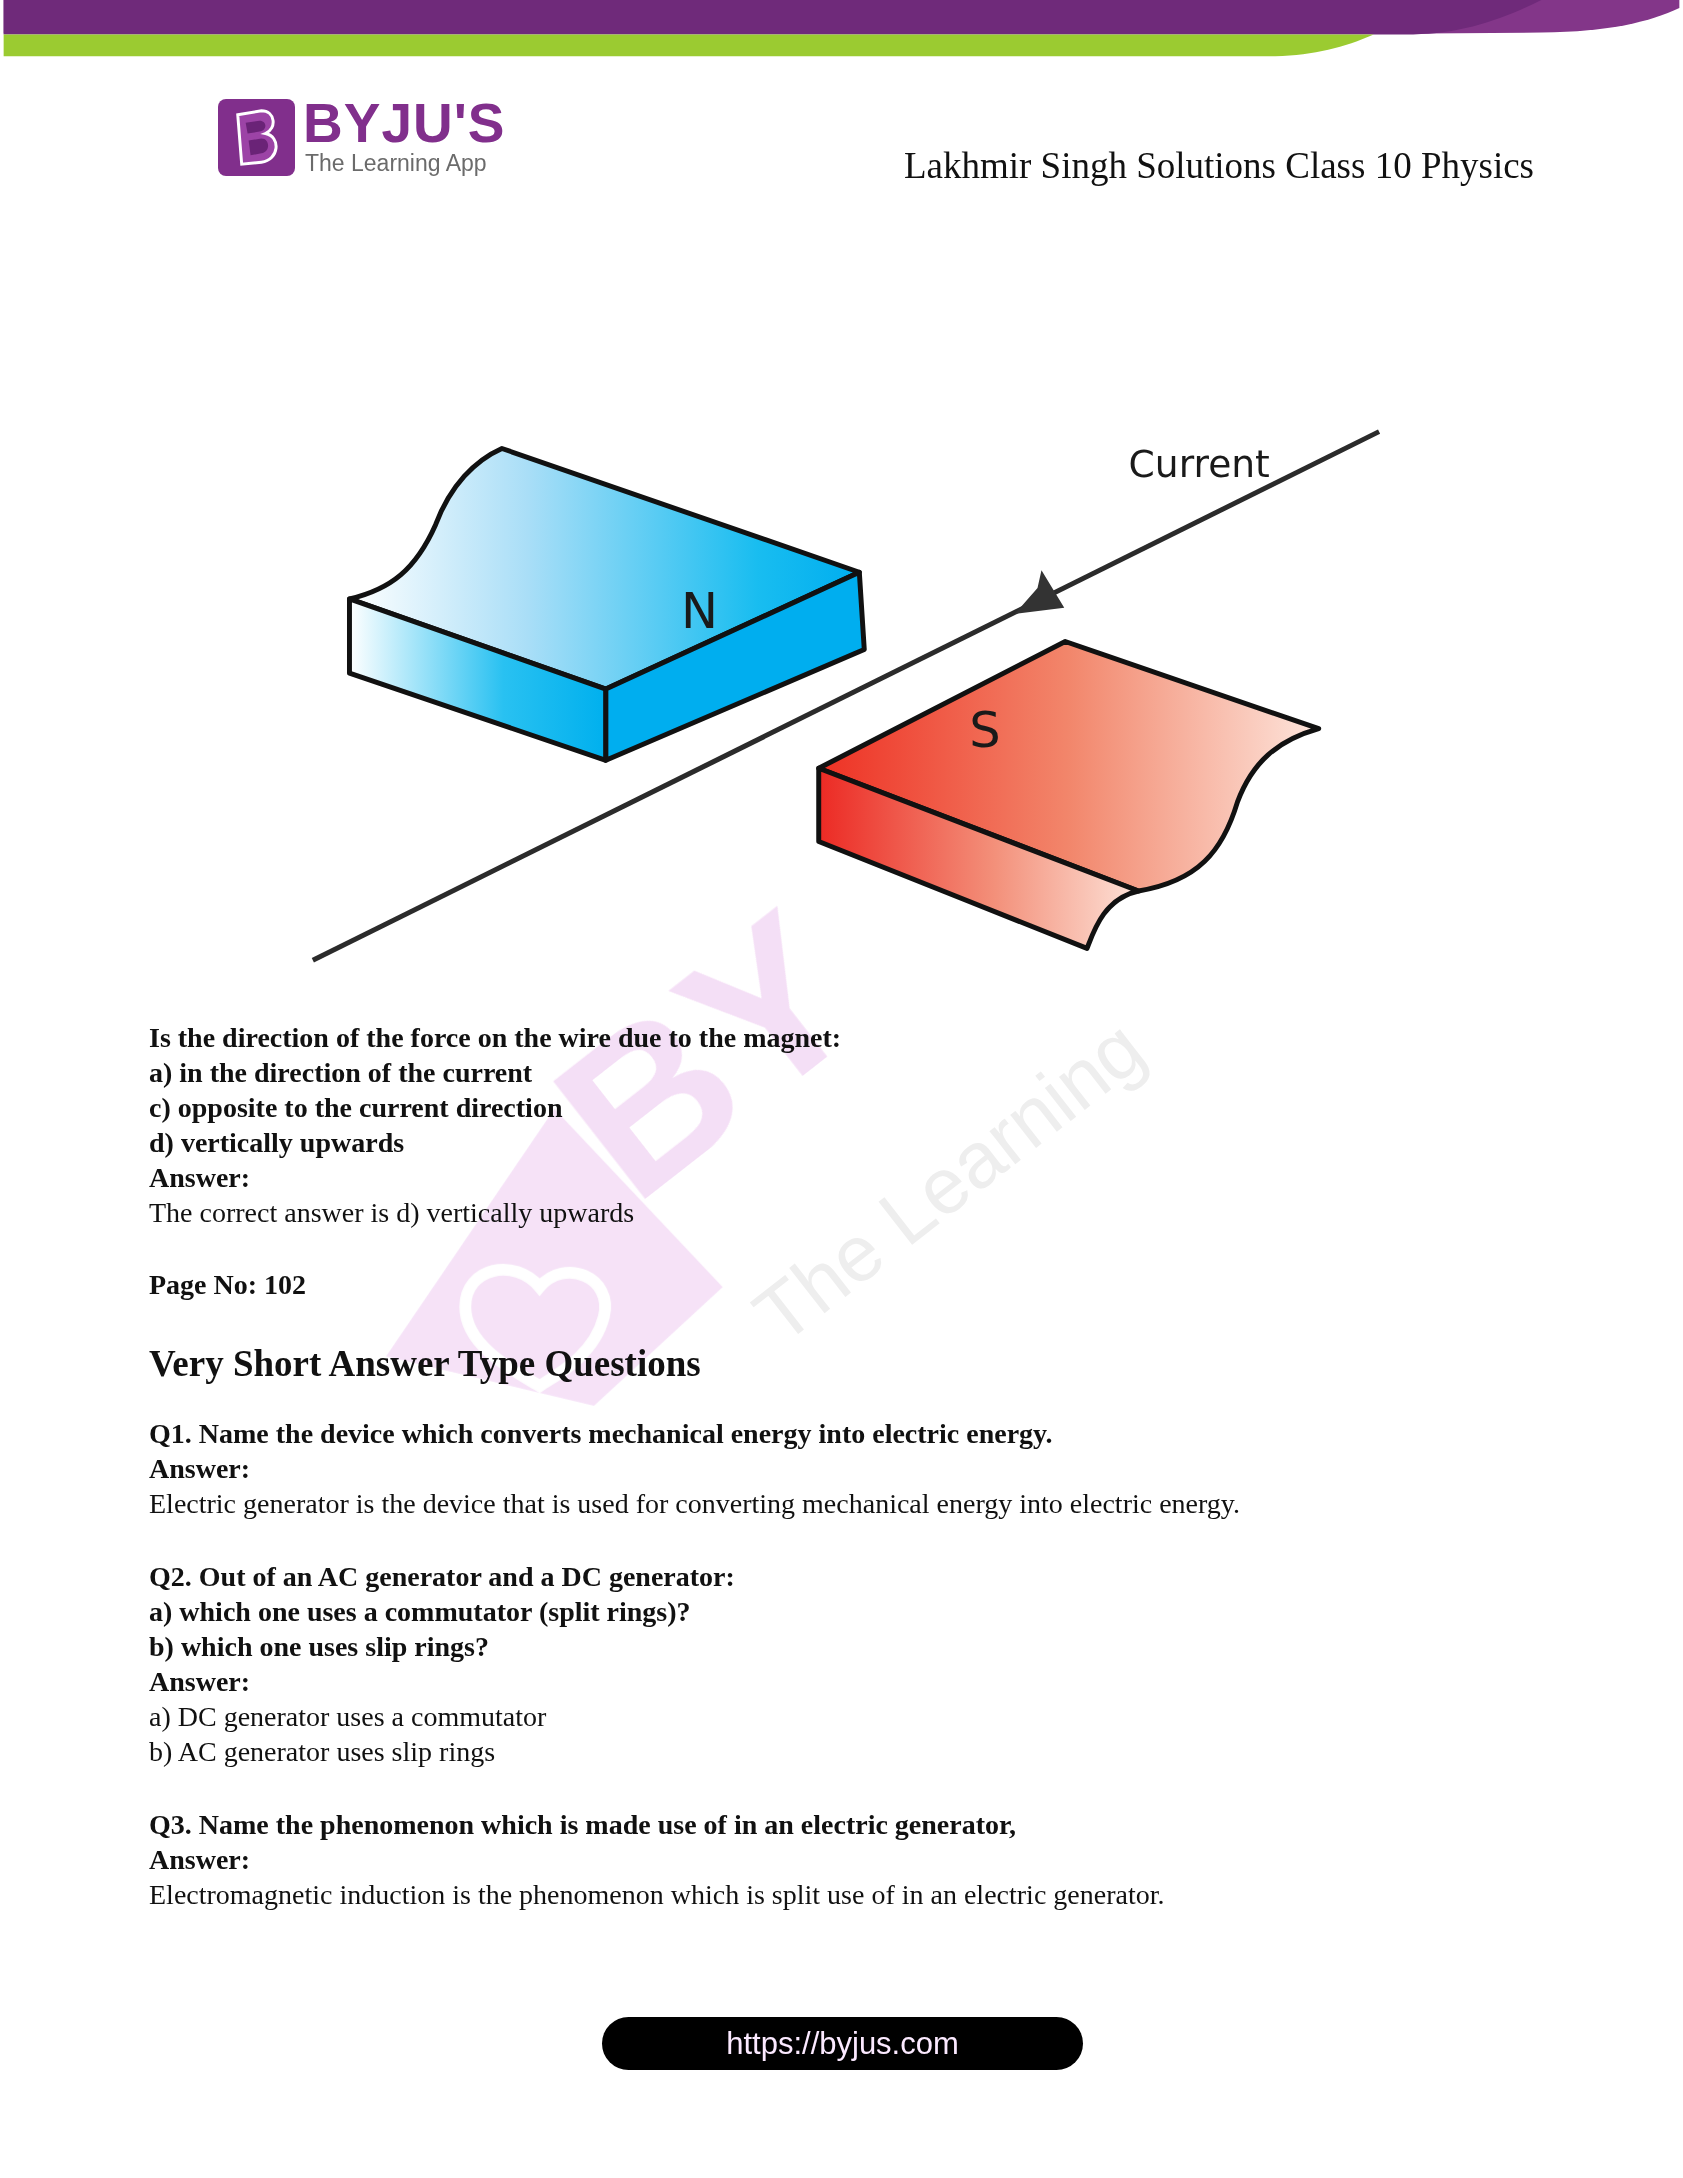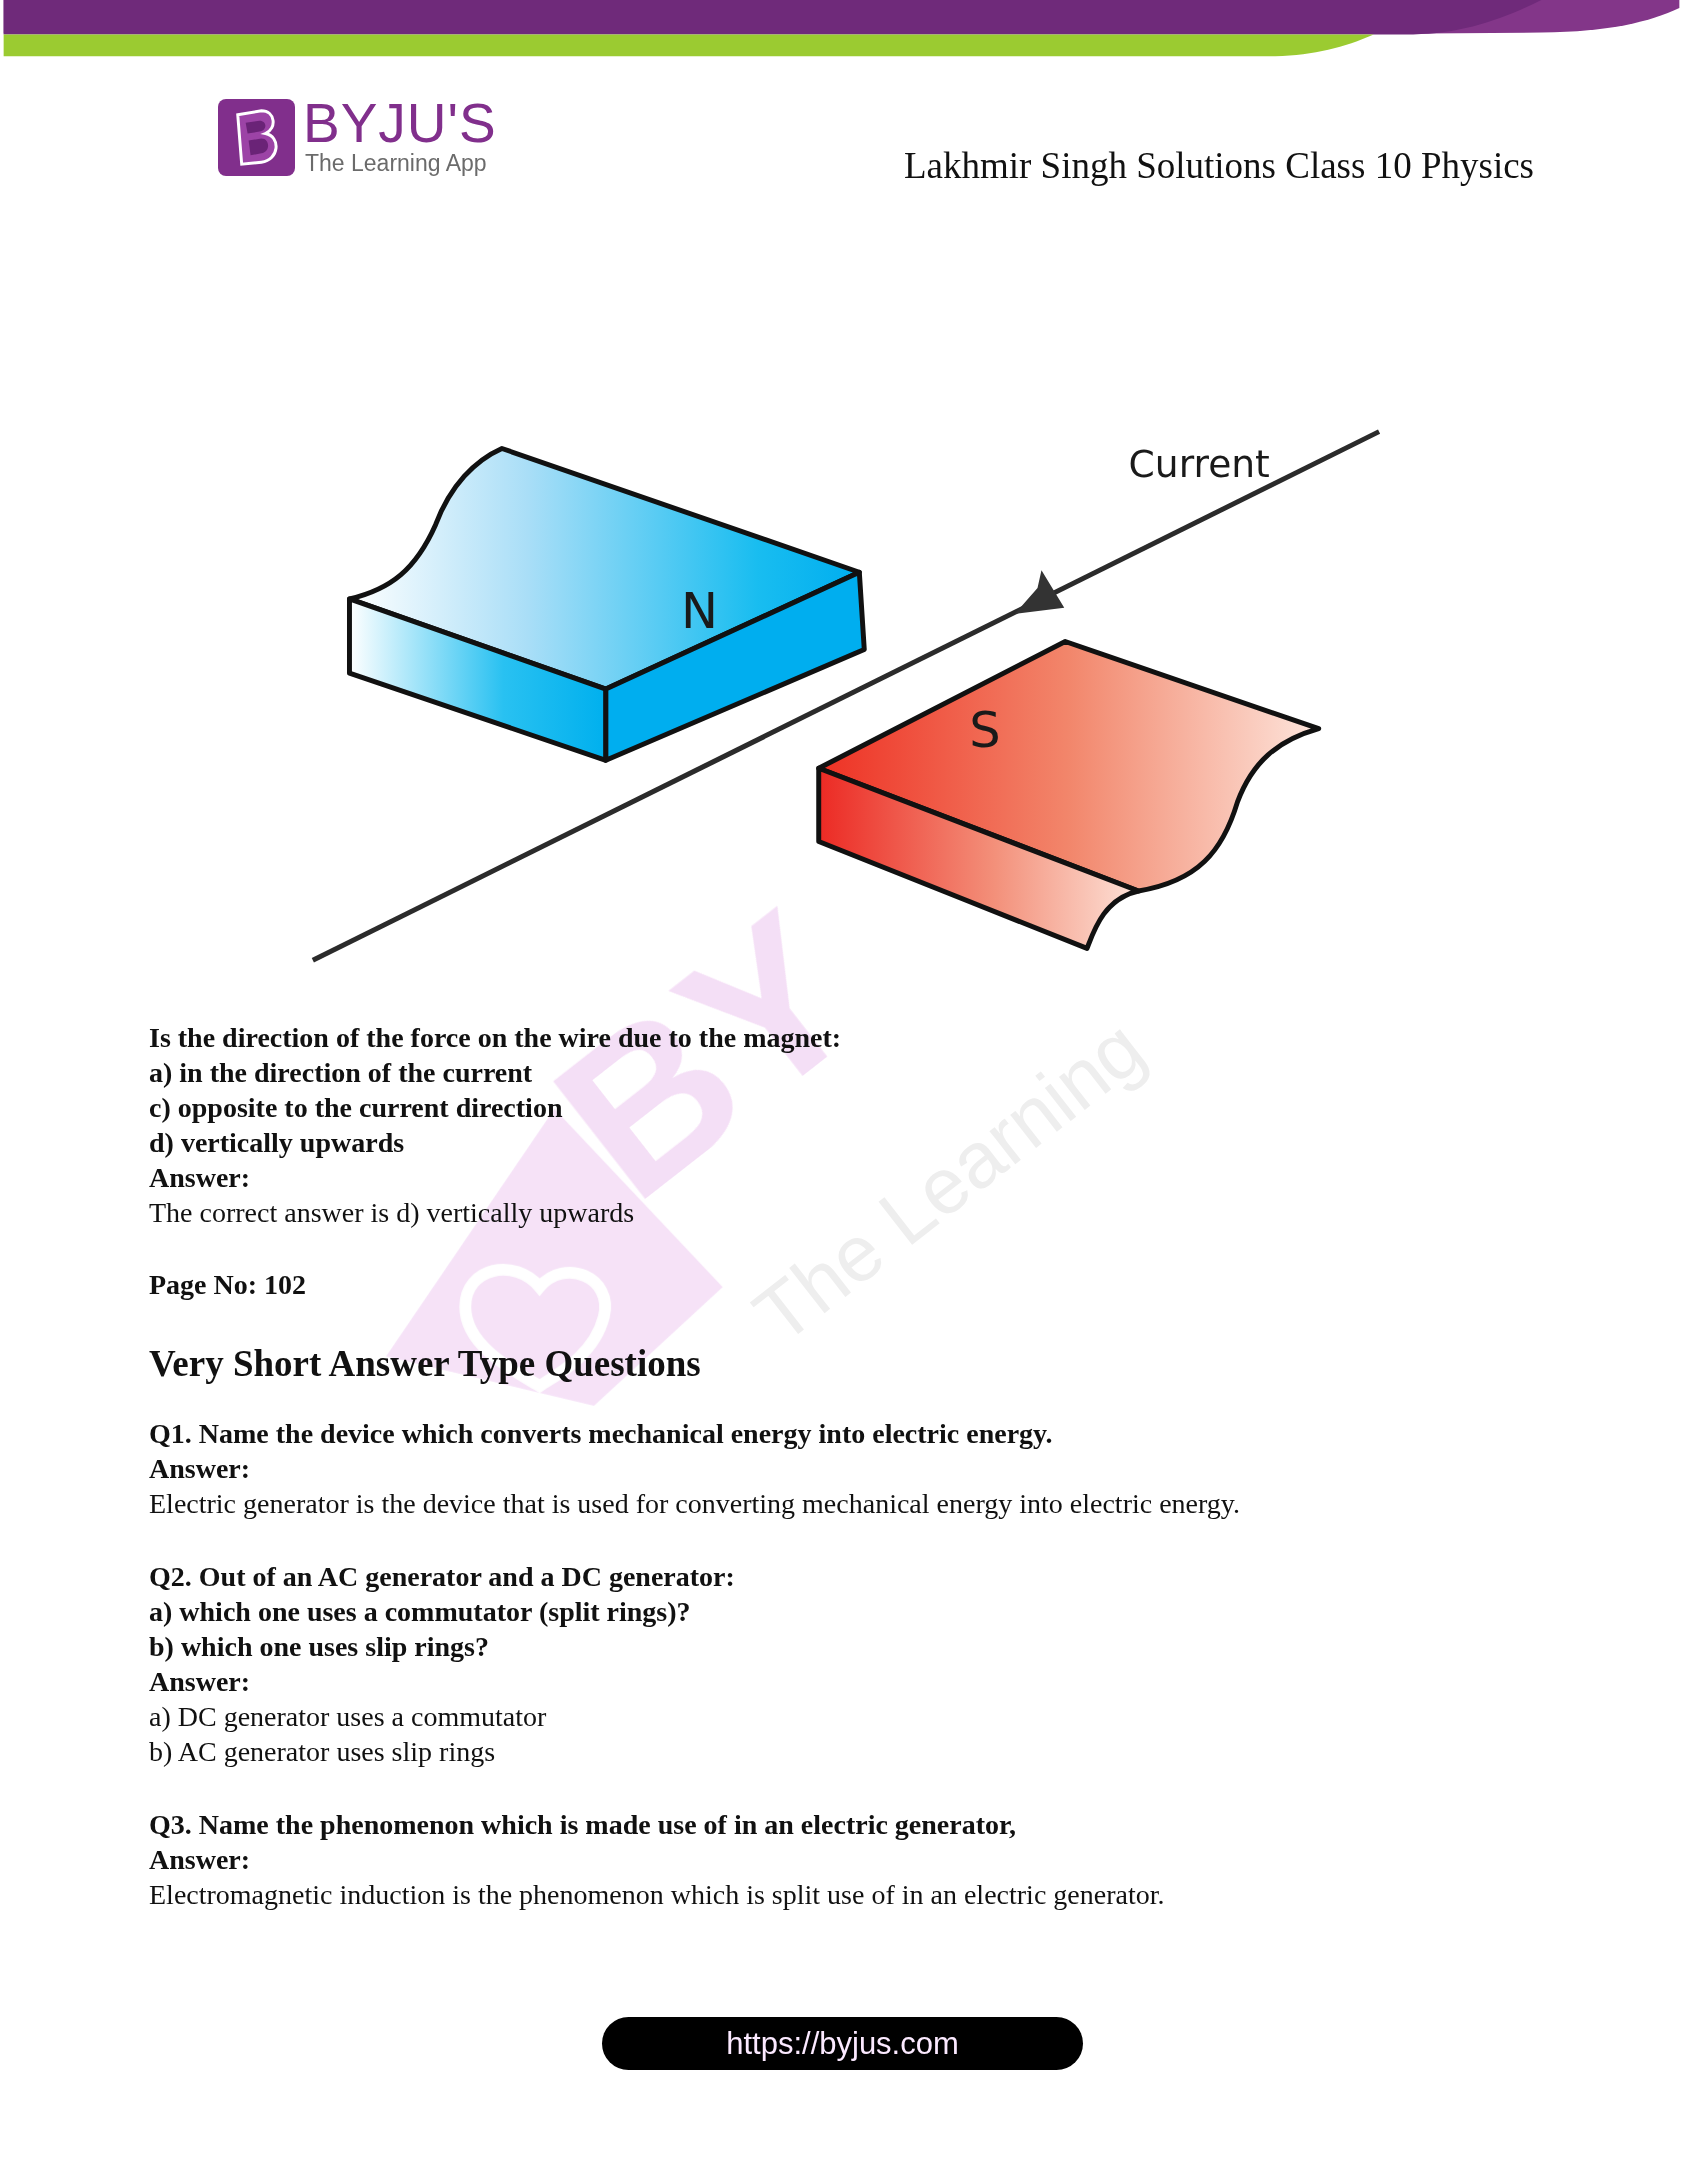--- a/index.html
+++ b/index.html
@@ -9,21 +9,21 @@
   }
   .header-bars { position: absolute; left: 0; top: 0; width: 1683px; height: 69px; }
   .logo { position: absolute; left: 218px; top: 99px; width: 287px; height: 81px; }
   .logo-box {
     position: absolute; left: 0; top: 0; width: 77px; height: 77px; border-radius: 8px;
     background: #812f8c;
   }
   .logo-box svg { position: absolute; left: 0; top: 0; }
   .logo-word {
     position: absolute; left: 85px; top: -6px; font-family: "Liberation Sans", sans-serif;
-    font-weight: normal; font-size: 55px; color: #812f8c; letter-spacing: 1px; line-height: 61px;
+    font-weight: bold; font-size: 55px; color: #812f8c; letter-spacing: 1px; line-height: 61px;
   }
   .logo-tag {
     position: absolute; left: 87px; top: 51px; font-family: "Liberation Sans", sans-serif;
     font-size: 23px; color: #6b6b6b; line-height: 26px; white-space: nowrap;
   }
   .doc-title {
     position: absolute; right: 149px; top: 143px; text-align: right;
     font-size: 37px; line-height: 45px; color: #111;
   }
   .doc-title div { white-space: nowrap; }

